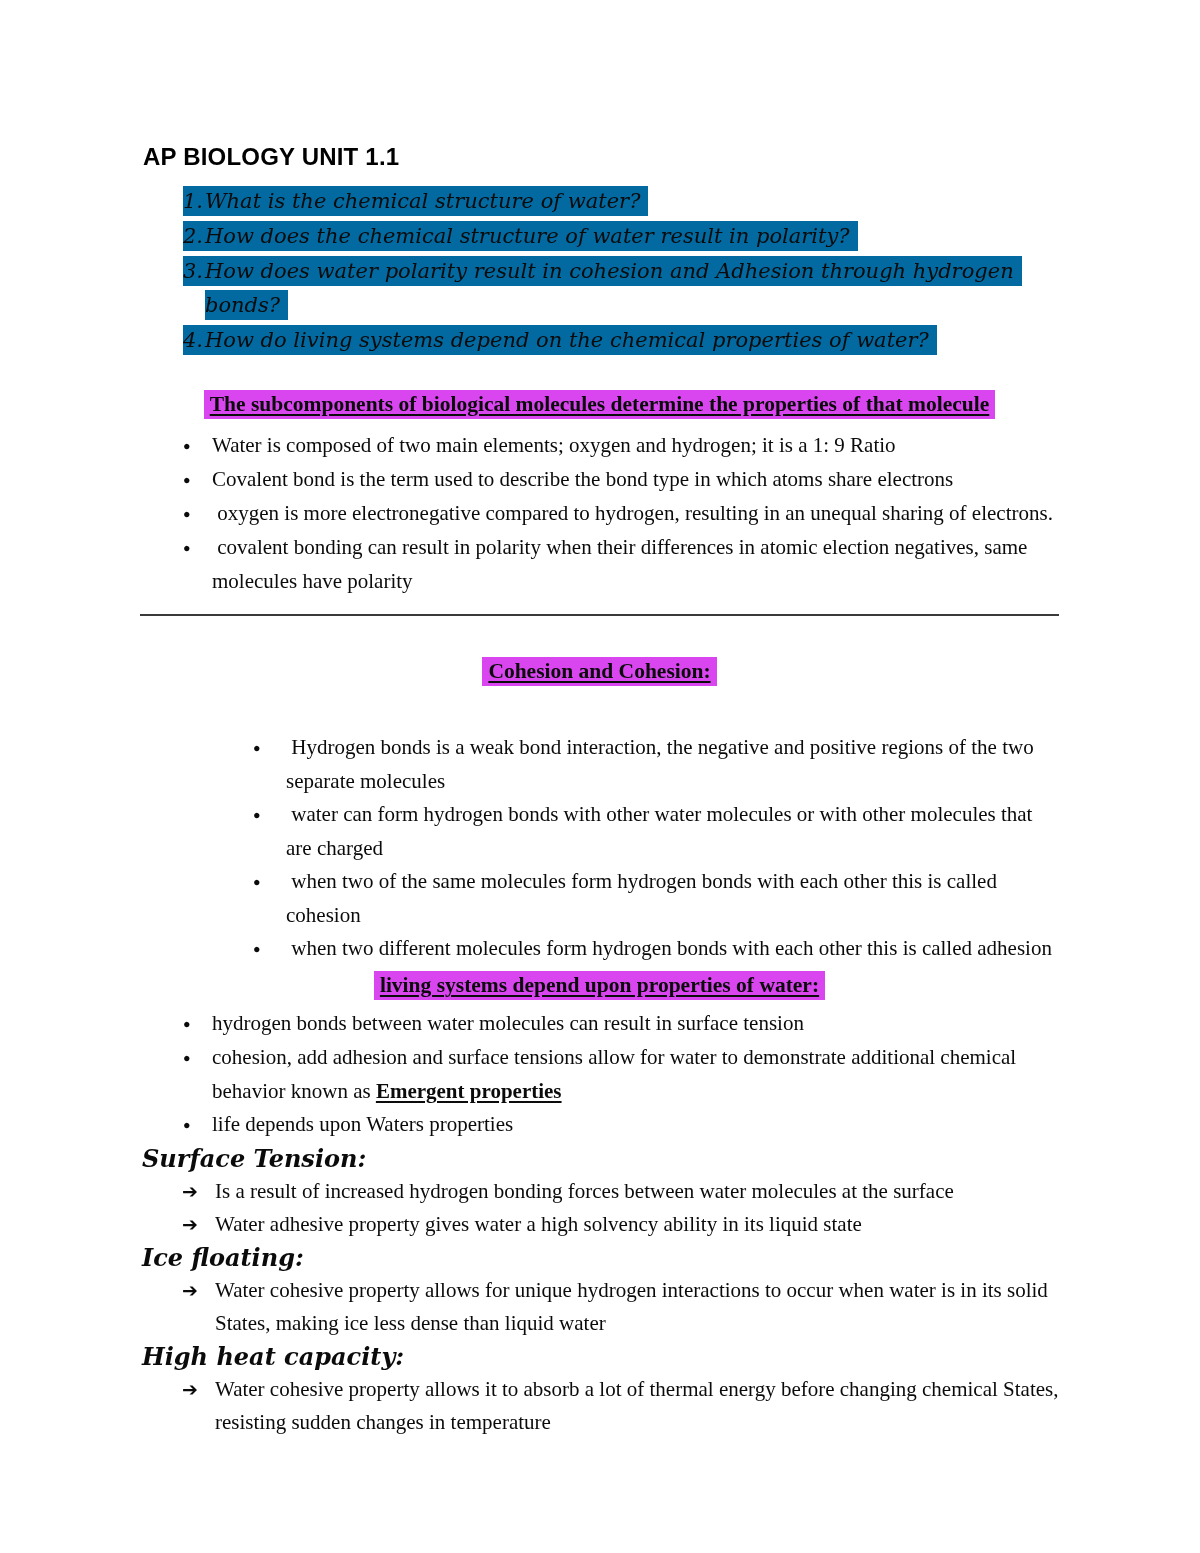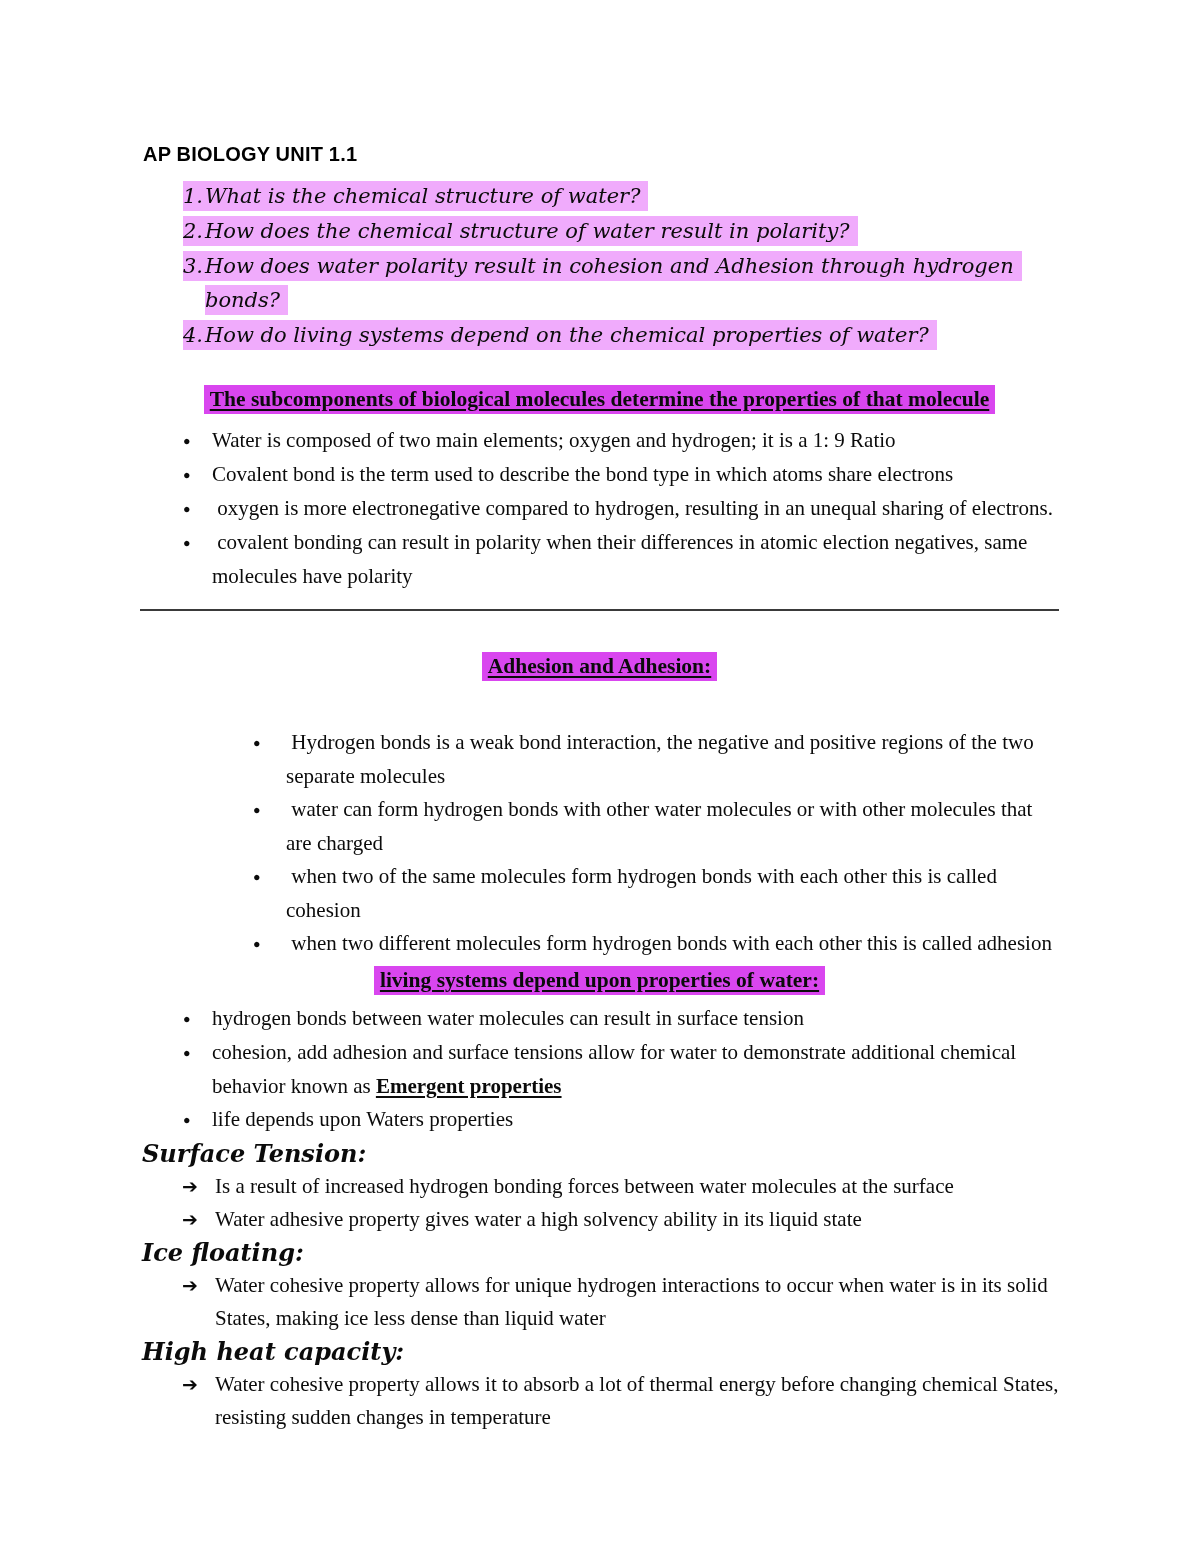--- a/index.html
+++ b/index.html
@@ -17,38 +17,38 @@
   }
   .content {
     box-sizing: border-box;
     width: 1200px;
     padding: 143px 141px 0 140px;
   }
   
   .doc-title {
     font-family: "Liberation Sans", sans-serif;
     font-weight: 700;
-    font-size: 20px;
+    font-size: 24px;
     color: #000000;
     margin: 0 0 13px 3px;
     letter-spacing: 0.2px;
   }
   
   .questions { margin: 0; }
   .qitem {
     font-family: "DejaVu Serif", serif;
     font-style: italic;
     font-size: 21px;
     line-height: 34px;
     padding-left: 65px;
     text-indent: -22px;
     margin-bottom: 1px;
   }
   .qhl {
-    background: #f0abfc;
+    background: #0369a1;
     padding: 3px 8px 3px 0;
     -webkit-box-decoration-break: clone;
     box-decoration-break: clone;
   }
   .qnum {
     display: inline-block;
     width: 22px;
     text-indent: 0;
   }
   
@@ -157,21 +157,21 @@
   <div class="bullets">
     <div class="b1"><span class="dot">●</span><span>Water is composed of two main elements;  oxygen and hydrogen; it is a 1: 9 Ratio</span></div>
     <div class="b1"><span class="dot">●</span><span>Covalent bond is the term used to describe the bond type in which atoms share electrons</span></div>
     <div class="b1"><span class="dot">●</span><span> oxygen is more electronegative compared to hydrogen, resulting in an unequal sharing of electrons.</span></div>
     <div class="b1"><span class="dot">●</span><span> covalent bonding can result in polarity when their differences in atomic election negatives, same molecules have polarity</span></div>
   </div>
 
   <hr class="divider">
 
   <div class="sec-heading heading-2">
-    <span class="hl">Adhesion and Adhesion:</span>
+    <span class="hl">Cohesion and Cohesion:</span>
   </div>
 
   <div class="bullets cohesion-bullets">
     <div class="b2"><span class="dot">●</span><span> Hydrogen bonds is a weak bond interaction, the negative and positive regions of the two separate molecules</span></div>
     <div class="b2"><span class="dot">●</span><span> water can form hydrogen bonds with other water molecules or with other molecules that are charged</span></div>
     <div class="b2"><span class="dot">●</span><span> when two of the same molecules form hydrogen bonds with each other this is called cohesion</span></div>
     <div class="b2"><span class="dot">●</span><span> when two different molecules form hydrogen bonds with each other this is called adhesion</span></div>
   </div>
 
   <div class="sec-heading heading-3">

